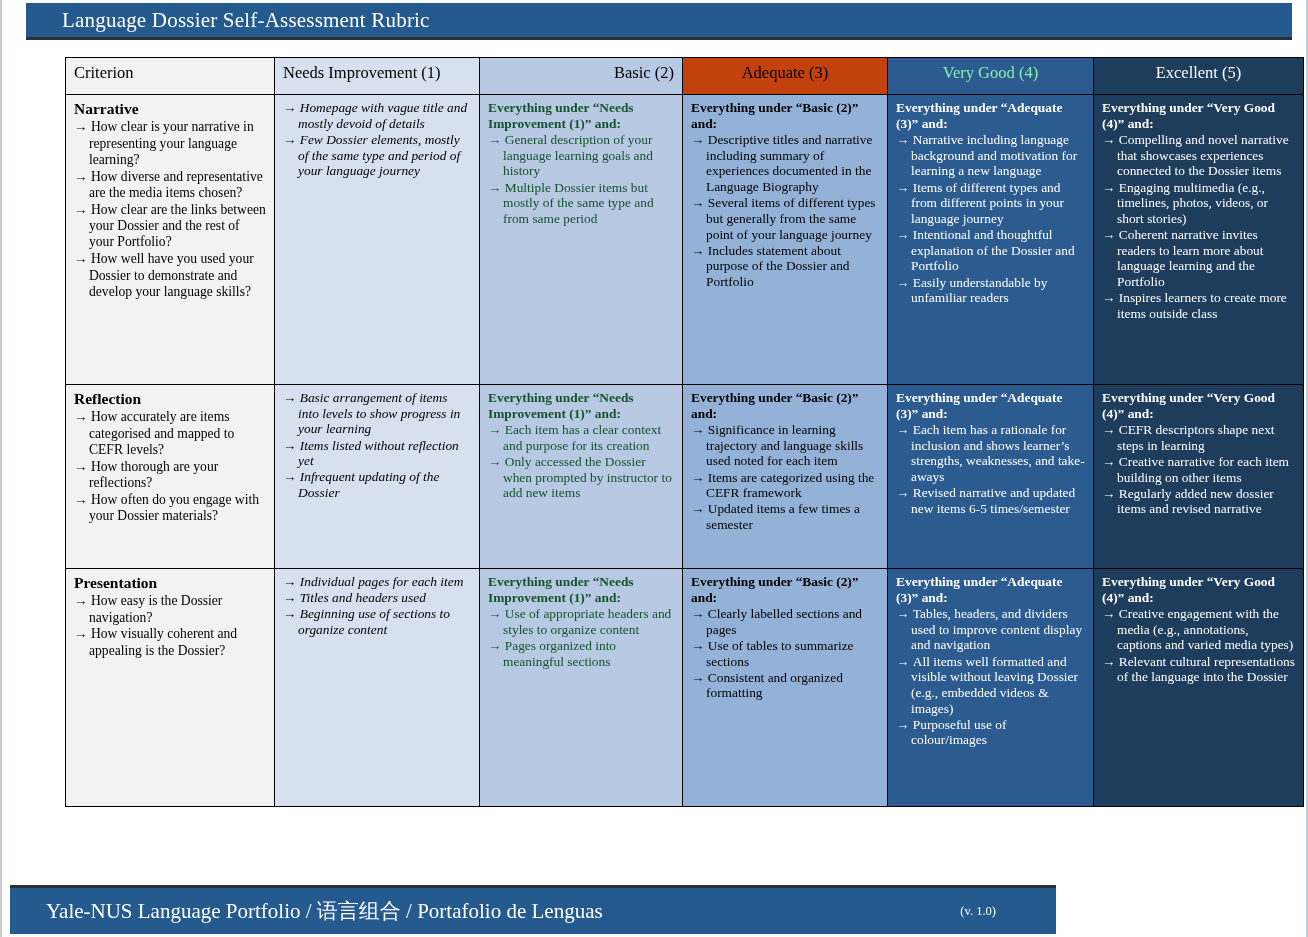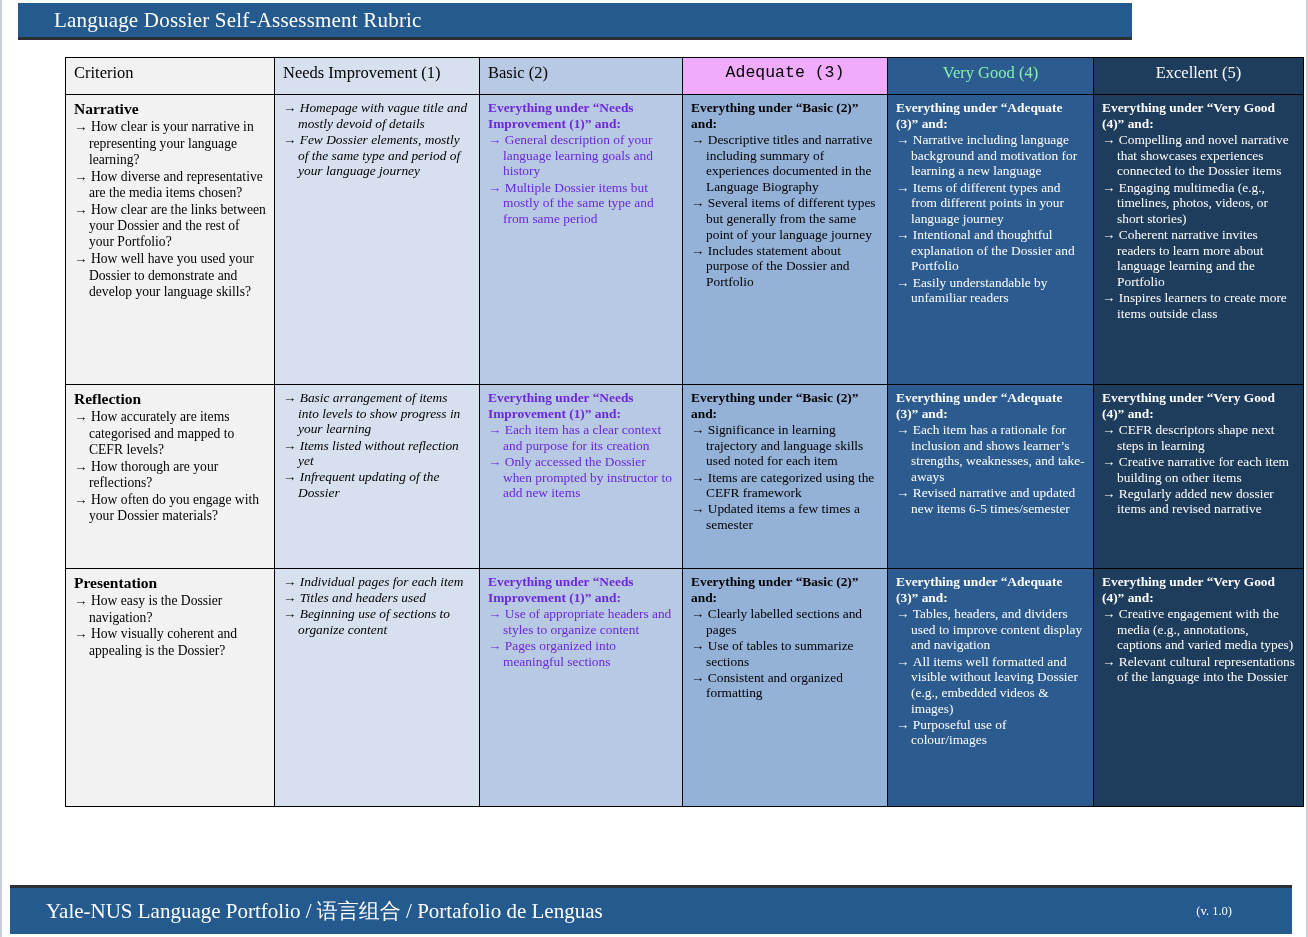--- a/index.html
+++ b/index.html
@@ -20,23 +20,23 @@
     height: 937px;
     box-sizing: border-box;
     border-left: 2px solid #c9cdd4;
     border-right: 2px solid #c9cdd4;
     background: #ffffff;
   }
 
   
   .title-bar {
     position: absolute;
-    left: 16px;
+    left: 24px;
     top: 3px;
-    width: 1114px;
+    width: 1266px;
     height: 37px;
     background: #245a8d;
     border-bottom: 3px solid #2c2f33;
     box-sizing: border-box;
     display: flex;
     align-items: center;
   }
   .title-bar .title-text {
     color: #ffffff;
     font-size: 21px;
@@ -77,29 +77,29 @@
   
   thead th {
     height: 37px;
     padding: 0 6px;
     vertical-align: middle;
     font-weight: normal;
     font-size: 16.5px;
   }
   th.h0 { background: #f2f2f2; color: #000; text-align: left; padding-left: 10px; }
   th.h1 { background: #d6e0ee; color: #000; text-align: left; }
-  th.h2 { background: #b7c9e3; color: #000; text-align: left; }
-  th.h3 { background: #f0abfc; color: #000; text-align: center; font-family: Liberation Mono, monospace; }
+  th.h2 { background: #b7c9e3; color: #000; text-align: right; }
+  th.h3 { background: #c2410c; color: #000; text-align: center; }
   th.h4 { background: #2c5c8f; color: #86efac; text-align: center; }
   th.h5 { background: #1e3c5c; color: #fff; text-align: center; }
 
   
   td.t0 { background: #f2f2f2; color: #000; }
   td.t1 { background: #d6e0ee; color: #000; font-style: italic; }
-  td.t2 { background: #b7c9e3; color: #6d28d9; }
+  td.t2 { background: #b7c9e3; color: #14532d; }
   td.t3 { background: #94b2d8; color: #000; }
   td.t4 { background: #2c5c8f; color: #ffffff; }
   td.t5 { background: #1e3c5c; color: #ffffff; }
 
   .crit-name {
     font-weight: bold;
     font-size: 15.5px;
     display: block;
     margin-bottom: 1px;
     line-height: 1.18;
@@ -131,21 +131,21 @@
   
   tr.r0 td { height: 290px; margin-left: 8px; }
   tr.r1 td { height: 184px; }
   tr.r2 td { height: 238px; }
 
   
   .footer-bar {
     position: absolute;
     left: 8px;
     bottom: 3px;
-    width: 1282px;
+    width: 1046px;
     height: 49px;
     background: #245a8d;
     border-top: 3px solid #2c2f33;
     box-sizing: border-box;
     display: flex;
     align-items: center;
     justify-content: space-between;
   }
   .footer-bar .footer-text {
     color: #ffffff;

